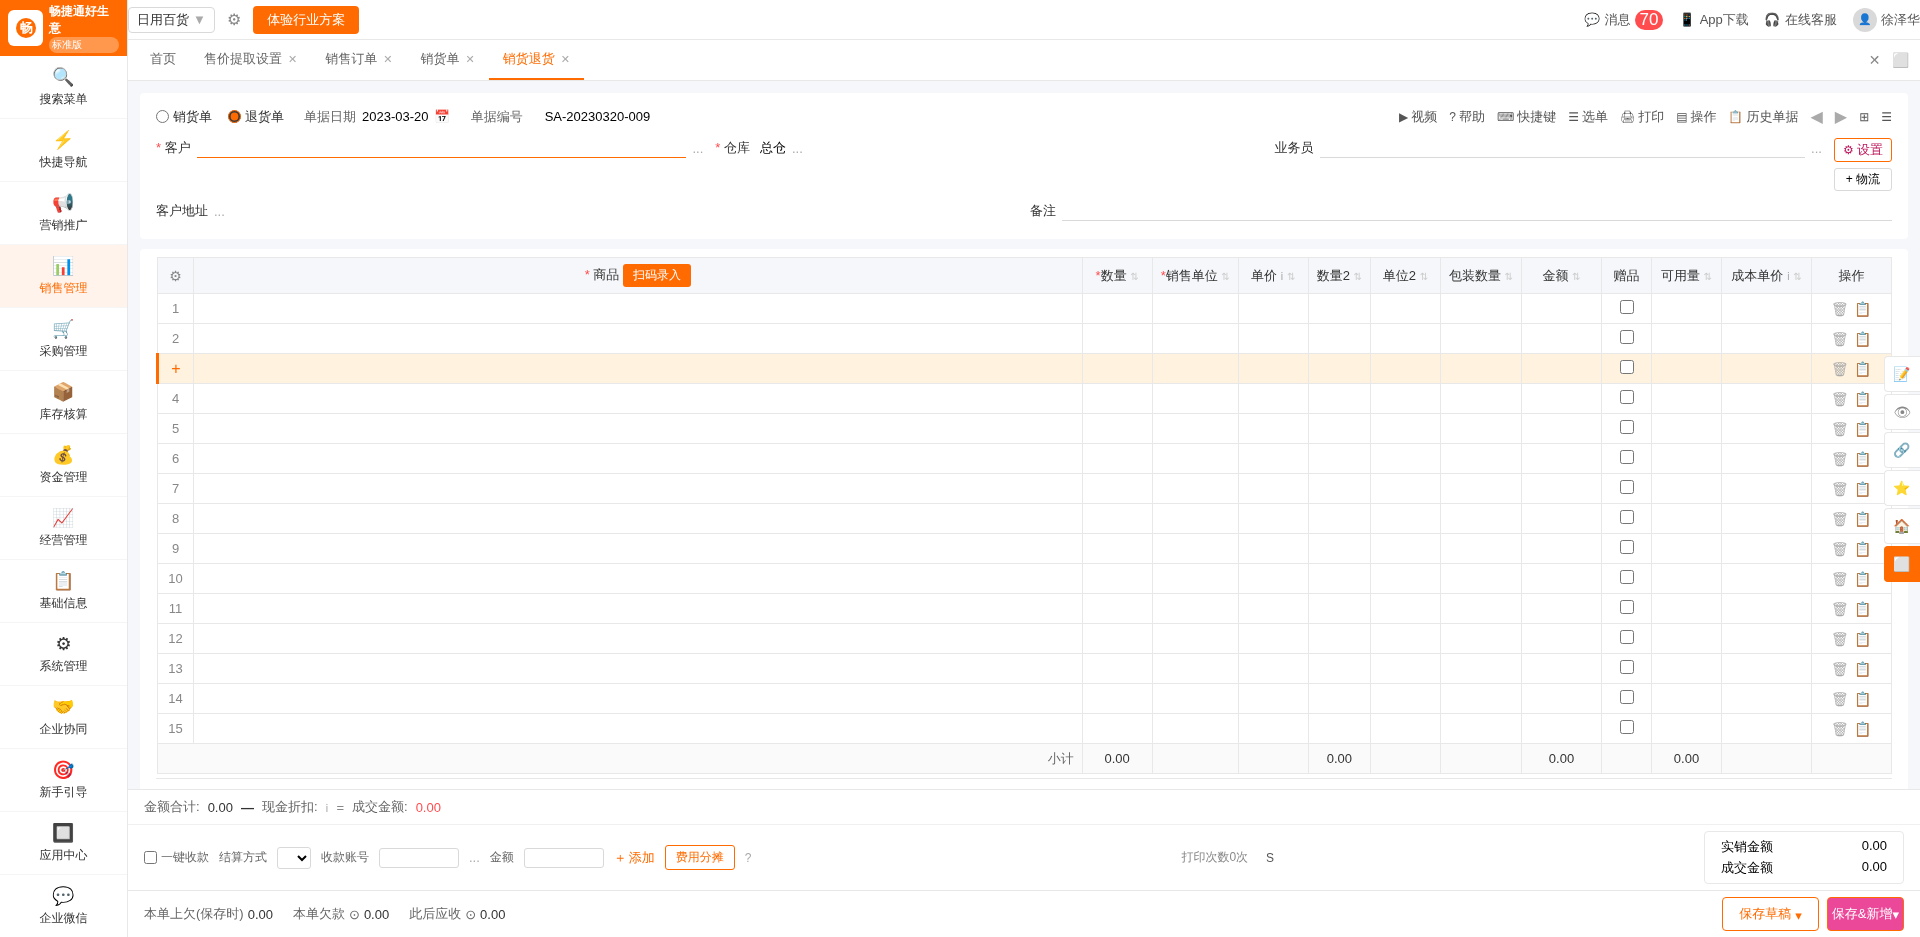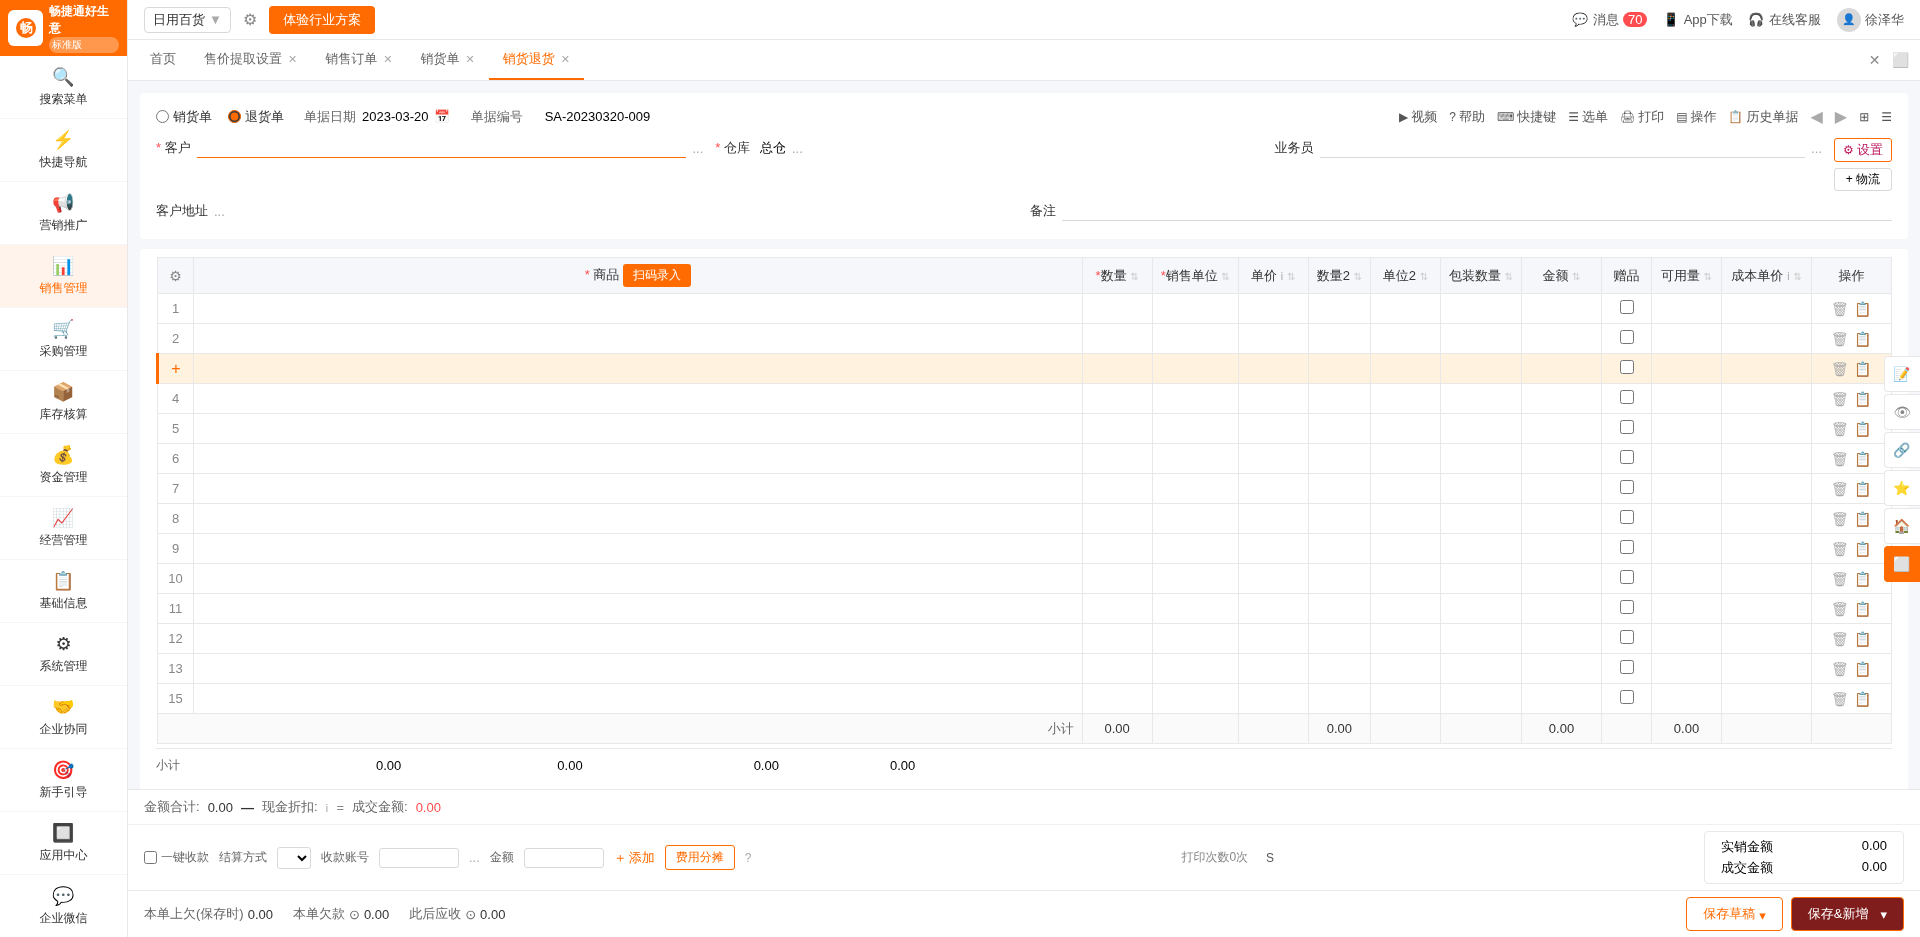--- a/index.html
+++ b/index.html
@@ -13,28 +13,28 @@
     .sidebar-logo-badge { font-size: 10px; background: rgba(255,255,255,0.3); border-radius: 8px; padding: 1px 3px; }
     .sidebar-item { display: flex; flex-direction: column; align-items: center; padding: 10px 4px; cursor: pointer; color: #333; border-bottom: 1px solid #f5f5f5; }
     .sidebar-item.active { background: #fff3ec; color: #ff6b00; }
     .sidebar-item .icon { font-size: 18px; margin-bottom: 3px; }
     .sidebar-item .label { font-size: 12px; }
 
     
     .main { flex: 1; display: flex; flex-direction: column; overflow: hidden; }
 
     
-    .topbar { height: 40px; background: #fff; display: flex; align-items: center; justify-content: space-between; padding: 0 16px; border-bottom: 1px solid #e8e8e8; flex-shrink: 0; }
+    .topbar { height: 40px; background: #fff; display: flex; align-items: center; justify-content: space-between; padding: 0 0; border-bottom: 1px solid #e8e8e8; flex-shrink: 0; }
     .topbar-left { display: flex; align-items: center; gap: 8px; }
     .topbar-select { display: flex; align-items: center; gap: 4px; border: 1px solid #d9d9d9; border-radius: 4px; padding: 3px 8px; cursor: pointer; color: #333; }
     .topbar-gear { color: #888; cursor: pointer; font-size: 16px; padding: 4px; }
     .topbar-btn { background: #ff6b00; color: #fff; border: none; border-radius: 4px; padding: 5px 14px; cursor: pointer; font-size: 13px; }
     .topbar-right { display: flex; align-items: center; gap: 16px; }
     .topbar-right-item { display: flex; align-items: center; gap: 4px; cursor: pointer; color: #555; }
-    .topbar-right-item .badge { background: #ff4d4f; color: #fff; border-radius: 10px; padding: 0 5px; font-size: 13px; min-width: 18px; text-align: center; }
+    .topbar-right-item .badge { background: #ff4d4f; color: #fff; border-radius: 10px; padding: 0 5px; font-size: 17px; min-width: 18px; text-align: center; }
     .avatar { width: 24px; height: 24px; border-radius: 50%; background: #d9d9d9; display: flex; align-items: center; justify-content: center; font-size: 11px; color: #666; }
 
     
     .tabs { display: flex; align-items: center; background: #fff; border-bottom: 1px solid #e8e8e8; flex-shrink: 0; padding: 0 8px; }
     .tab { display: flex; align-items: center; gap: 4px; padding: 10px 14px; cursor: pointer; color: #666; border-bottom: 2px solid transparent; white-space: nowrap; }
     .tab.active { color: #ff6b00; border-bottom: 2px solid #ff6b00; font-weight: 500; }
     .tab-close { font-size: 11px; color: #aaa; margin-left: 2px; }
     .tabs-actions { margin-left: auto; display: flex; align-items: center; gap: 8px; }
     .tabs-action-btn { color: #888; cursor: pointer; font-size: 14px; padding: 2px; }
 
@@ -95,21 +95,21 @@
     .payment-select { border: 1px solid #d9d9d9; border-radius: 3px; padding: 2px 6px; font-size: 12px; background: #fff; }
     .add-link { color: #ff6b00; cursor: pointer; font-size: 12px; display: flex; align-items: center; gap: 2px; }
     .split-btn { background: #fff; border: 1px solid #ff6b00; color: #ff6b00; border-radius: 3px; padding: 3px 10px; font-size: 12px; cursor: pointer; }
     .help-icon { color: #aaa; font-size: 12px; cursor: pointer; }
 
     
     .footer-stats { background: #fff; border-top: 1px solid #e8e8e8; padding: 6px 16px; display: flex; align-items: center; gap: 20px; font-size: 12px; color: #666; flex-shrink: 0; }
     .footer-stat { display: flex; align-items: center; gap: 4px; }
     .footer-stat .val { color: #333; font-weight: 500; }
     .btn-save-draft { background: #fff; border: 1px solid #ff6b00; color: #ff6b00; border-radius: 4px; padding: 7px 16px; cursor: pointer; display: flex; align-items: flex-end; gap: 4px; }
-    .btn-save-new { background: #7f1d1d; border: 1px solid #ff6b00; color: #fff; border-radius: 4px; padding: 7px 16px; cursor: pointer; display: flex; align-items: center; gap: 12px; }
+    .btn-save-new { background: #ec4899; border: 1px solid #ff6b00; color: #fff; border-radius: 4px; padding: 7px 4px; cursor: pointer; display: flex; align-items: center; gap: 0; }
 
     
     .right-panel { position: fixed; right: 0; top: 50%; transform: translateY(-50%); display: flex; flex-direction: column; gap: 2px; z-index: 100; }
     .right-panel-item { background: #fff; border: 1px solid #e8e8e8; border-right: none; border-radius: 4px 0 0 4px; width: 36px; height: 36px; display: flex; align-items: center; justify-content: center; cursor: pointer; color: #888; font-size: 14px; }
     .right-panel-item.active-panel { background: #ff6b00; color: #fff; border-color: #ff6b00; }
 
     .col-num { width: 36px; }
     .col-product { min-width: 120px; }
     .col-qty { width: 70px; }
     .col-unit { width: 80px; }
@@ -657,20 +657,40 @@
                 <td class="col-avail"></td>
                 <td class="col-cost"></td>
                 <td class="col-op">
       <div class="action-icons">
         <span class="action-icon">🗑</span>
         <span class="action-icon">📋</span>
       </div>
     </td>
               </tr>
               <tr>
+                <td class="row-num">14</td>
+                <td class="col-product"><input type="text" style="border: none; outline: none; width: 100%; background: transparent;"></td>
+                <td class="col-qty"></td>
+                <td class="col-unit"></td>
+                <td class="col-price"></td>
+                <td class="col-qty2"></td>
+                <td class="col-unit2"></td>
+                <td class="col-pkg"></td>
+                <td class="col-amount"></td>
+                <td class="checkbox-cell col-gift"><input type="checkbox" style=""></td>
+                <td class="col-avail"></td>
+                <td class="col-cost"></td>
+                <td class="col-op">
+      <div class="action-icons">
+        <span class="action-icon">🗑</span>
+        <span class="action-icon">📋</span>
+      </div>
+    </td>
+              </tr>
+              <tr>
                 <td class="row-num">15</td>
                 <td class="col-product"><input type="text" style="border: none; outline: none; width: 100%; background: transparent;"></td>
                 <td class="col-qty"></td>
                 <td class="col-unit"></td>
                 <td class="col-price"></td>
                 <td class="col-qty2"></td>
                 <td class="col-unit2"></td>
                 <td class="col-pkg"></td>
                 <td class="col-amount"></td>
                 <td class="checkbox-cell col-gift"><input type="checkbox" style=""></td>

